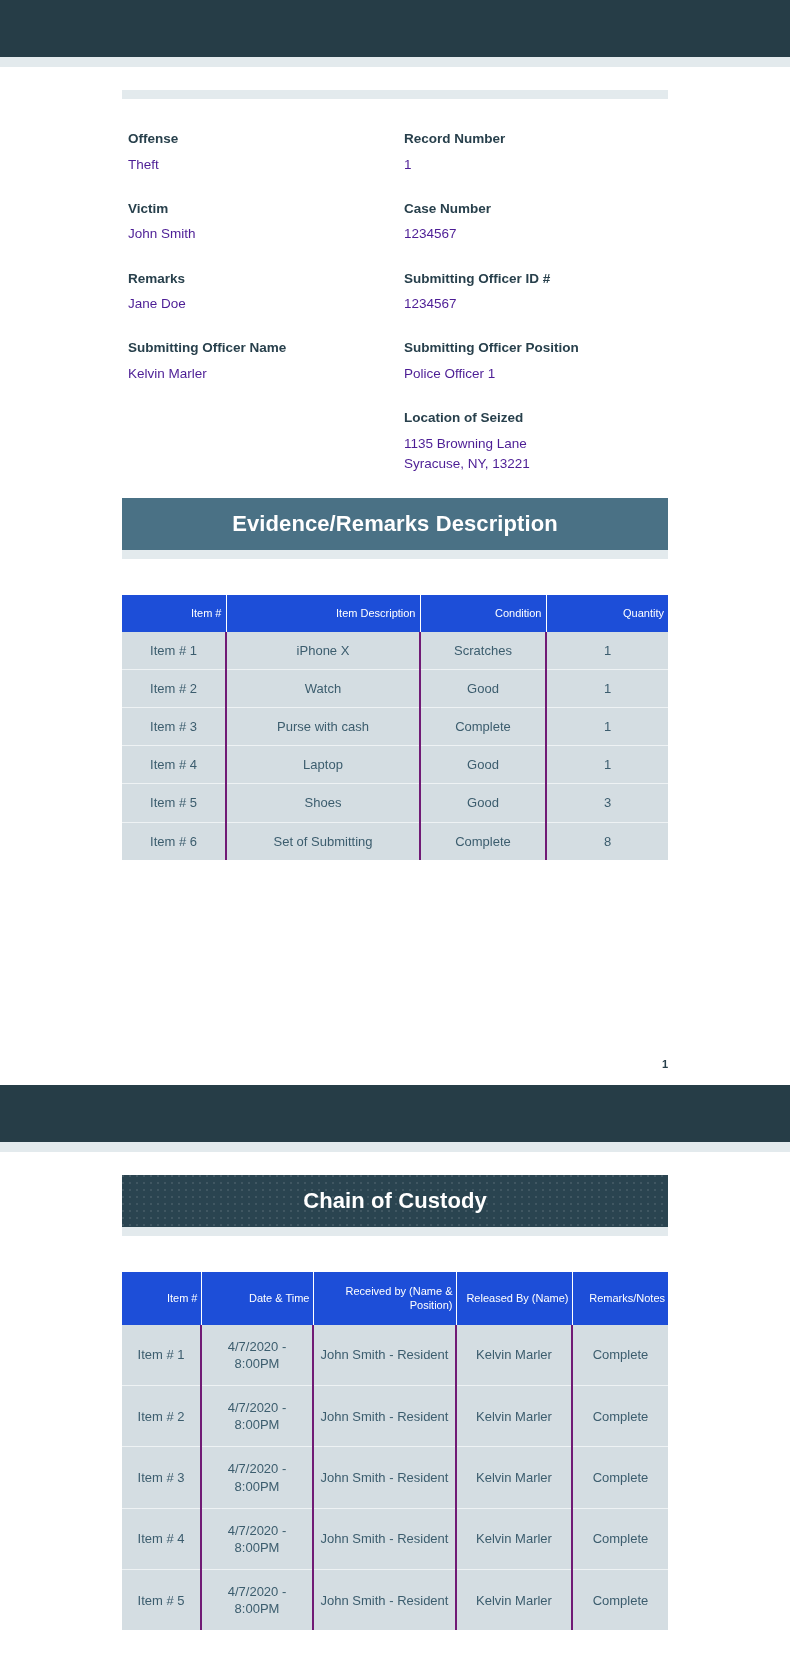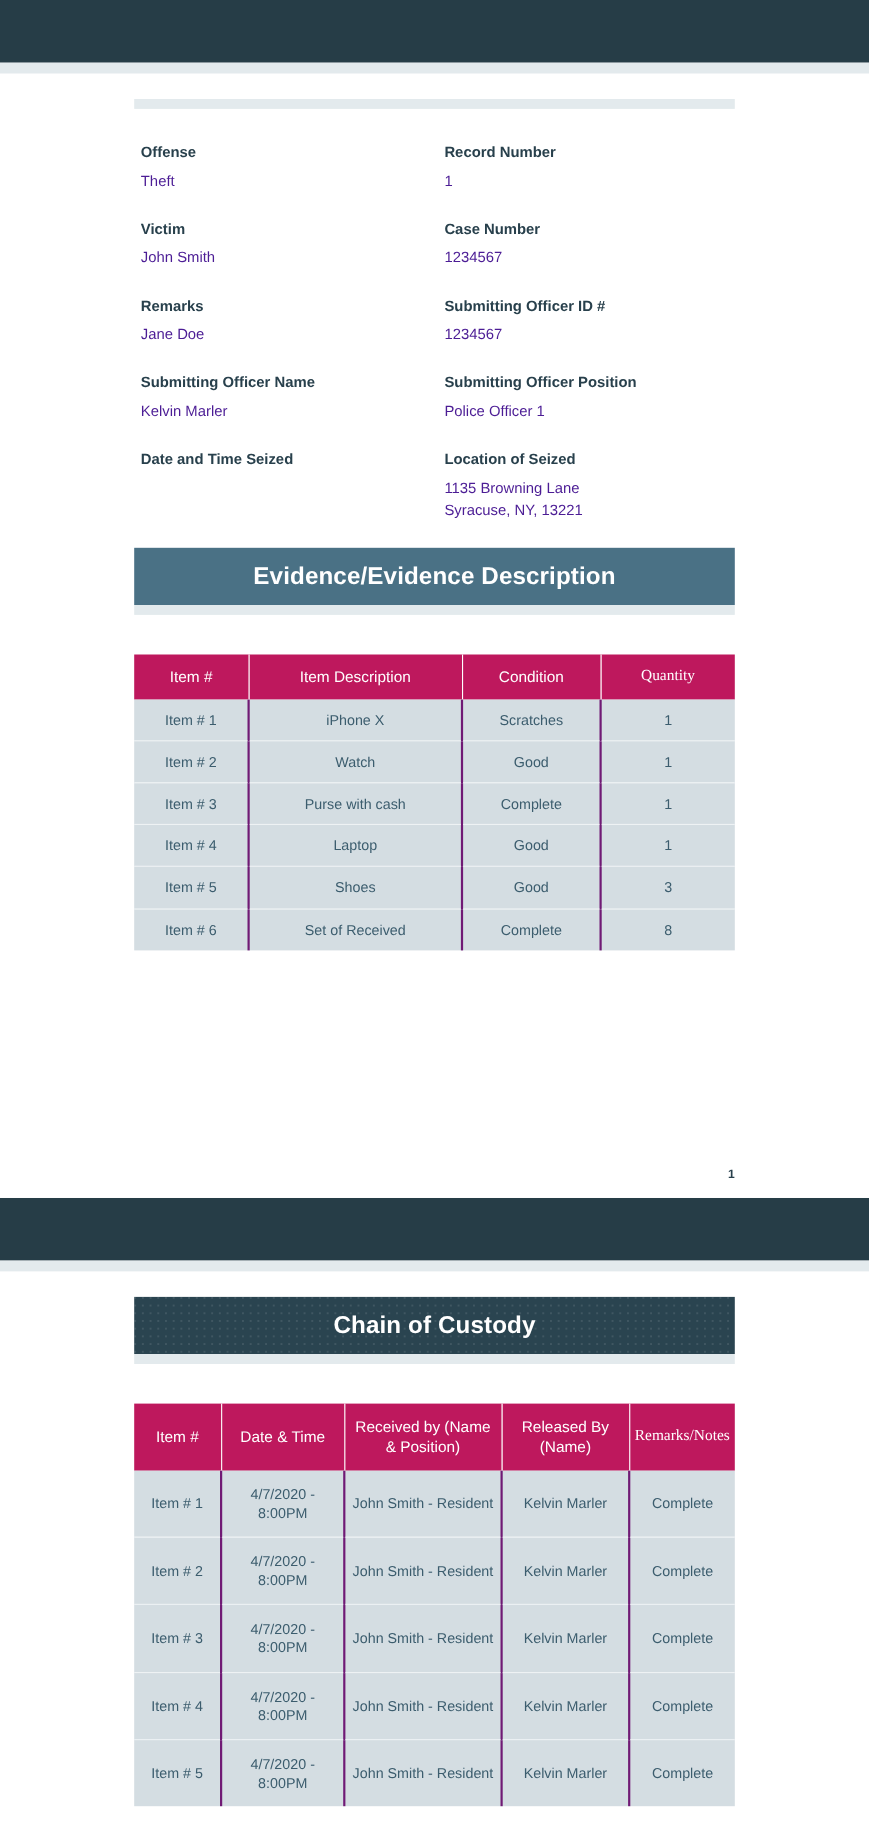--- a/index.html
+++ b/index.html
@@ -104,31 +104,31 @@
     width: 546px;
     margin: 0 auto;
     padding-top: 36px;
   }
   table {
     width: 546px;
     border-collapse: collapse;
     table-layout: fixed;
   }
   thead th {
-    background: #be185d;
+    background: #1d4ed8;
     color: #ffffff;
-    font-size: 14px;
+    font-size: 11px;
     font-weight: normal;
     padding: 11px 4px;
-    text-align: center;
+    text-align: right;
     border-right: 1px solid #ffffff;
     line-height: 1.32;
     vertical-align: middle;
   }
-  thead th:last-child { border-right: none; font-family: Liberation Serif, serif; }
+  thead th:last-child { border-right: none; }
   tbody td {
     background: #d4dde2;
     color: #3c5d6e;
     font-size: 13px;
     padding: 10px 4px;
     text-align: center;
     border-right: 2px solid #701a75;
     border-bottom: 1px solid #eef2f4;
     line-height: 1.32;
     vertical-align: middle;
@@ -208,32 +208,31 @@
         </div>
         <div class="field">
           <div class="field-label">Submitting Officer Name</div>
           <div class="field-value">Kelvin Marler</div>
         </div>
         <div class="field indent">
           <div class="field-label">Submitting Officer Position</div>
           <div class="field-value">Police Officer 1</div>
         </div>
         <div class="field">
-          <div class="field-label">Date and Time Seized</div>
         </div>
         <div class="field indent">
           <div class="field-label"> Location of Seized</div>
           <div class="field-value">1135 Browning Lane
 Syracuse, NY, 13221</div>
         </div>
       </div>
 
     <div class="sheet">
       <div class="banner">
-        <span>Evidence/Evidence Description</span>
+        <span>Evidence/Remarks Description</span>
       </div>
       <div class="banner-shadow"></div>
     </div>
 
     <div class="tbl-wrap">
       <table class="t-evidence">
         <colgroup>
           <col class="c1">
             <col class="c2">
             <col class="c3">
@@ -273,21 +272,21 @@
               <td>1</td>
             </tr>
             <tr>
               <td>Item # 5</td>
               <td>Shoes</td>
               <td>Good</td>
               <td>3</td>
             </tr>
             <tr>
               <td>Item # 6</td>
-              <td>Set of Received</td>
+              <td>Set of Submitting</td>
               <td>Complete</td>
               <td>8</td>
             </tr>
           </tbody>
       </table>
     </div>
 
     <div class="spacer-1"></div>
 
     <div class="page-number">

